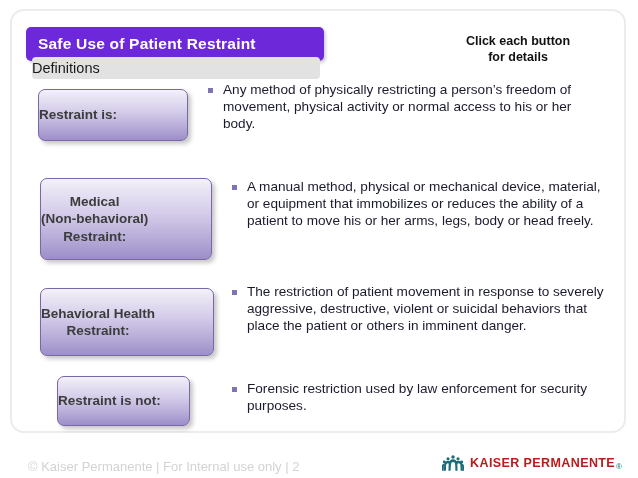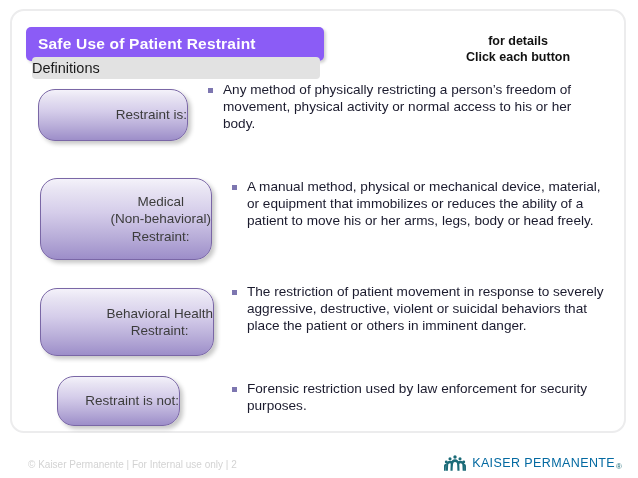--- a/index.html
+++ b/index.html
@@ -29,21 +29,21 @@
     background: #ffffff;
   }
 
   
   .title-bar {
     position: absolute;
     left: 26px;
     top: 27px;
     width: 298px;
     height: 34px;
-    background: #8b5cf6;
+    background: #6d28d9;
     border-radius: 5px;
     box-shadow: 2px 2px 3px rgba(0,0,0,0.18);
     display: flex;
     align-items: center;
     box-sizing: border-box;
     padding-left: 12px;
   }
   .title-bar .title-text {
     color: #ffffff;
     font-size: 15.5px;
@@ -81,45 +81,45 @@
     color: #111111;
     font-size: 12.5px;
     font-weight: bold;
     line-height: 16px;
   }
 
   
   .btn {
     position: absolute;
     border: 1px solid #7a67a6;
-    border-radius: 17px;
+    border-radius: 7px;
     box-sizing: border-box;
     background: linear-gradient(to bottom,
                 #f4f2fa 0%,
                 #e8e4f3 14%,
                 #d5cdea 42%,
                 #b9aed9 72%,
                 #9d8ec9 100%);
     box-shadow: 3px 3px 4px rgba(0,0,0,0.22);
     display: flex;
     align-items: center;
-    justify-content: flex-end;
+    justify-content: flex-start;
     text-align: center;
     color: #3c3c3c;
-    font-weight: normal;
+    font-weight: bold;
     font-size: 13.5px;
     line-height: 17.5px;
     cursor: pointer;
   }
   .btn .btn-label { display: block; white-space: pre-line; }
 
   #btn-1 { left: 38px;  top: 89px;  width: 150px; height: 52px; }
   #btn-2 { left: 40px;  top: 178px; width: 172px; height: 82px; }
   #btn-3 { left: 40px;  top: 288px; width: 174px; height: 68px; }
-  #btn-4 { left: 57px;  top: 376px; width: 123px; height: 50px; }
+  #btn-4 { left: 57px;  top: 376px; width: 133px; height: 50px; }
 
   
   .bullet-block { position: absolute; }
   .bullet {
     position: relative;
     display: block;
     color: #1b1b2e;
     font-size: 13.6px;
     line-height: 16.8px;
     padding-left: 15px;
@@ -140,37 +140,37 @@
   #block-2 { left: 232px; top: 179px; width: 372px; }
   #block-3 { left: 232px; top: 284px; width: 372px; }
   #block-4 { left: 232px; top: 381px; width: 372px; }
 
   
   .footer-text {
     position: absolute;
     left: 28px;
     top: 459px;
     color: #d3d3d3;
-    font-size: 10px;
+    font-size: 13px;
     white-space: nowrap;
   }
 
   .brand {
     position: absolute;
     right: 16px;
     top: 453px;
     display: flex;
     align-items: center;
     height: 20px;
   }
   .brand-mark { width: 22px; height: 16px; display: block; margin-right: 6px; }
   .brand-name {
-    color: #0369a1;
+    color: #b91c1c;
     font-size: 12.5px;
-    font-weight: normal;
+    font-weight: bold;
     letter-spacing: 0.4px;
     white-space: nowrap;
   }
   .brand-reg {
     color: #1b6b78;
     font-size: 8px;
     margin-left: 1px;
     align-self: flex-end;
     padding-bottom: 2px;
   }
@@ -182,22 +182,22 @@
 
 <div class="title-bar">
   <span class="title-text">Safe Use of Patient Restraint</span>
 </div>
 
 <div class="subtitle-bar">
   <span class="subtitle-text">Definitions</span>
 </div>
 
 <div class="hint">
+  <div>Click each button</div>
   <div>for details</div>
-  <div>Click each button</div>
 </div>
 
 <div class="btn" id="btn-1">
   <span class="btn-label">Restraint is:</span>
 </div>
 <div class="bullet-block" id="block-1">
   <span class="bullet">Any method of physically restricting a person’s freedom of movement, physical activity or normal access to his or her body.</span>
 </div>
 
 <div class="btn" id="btn-2">

